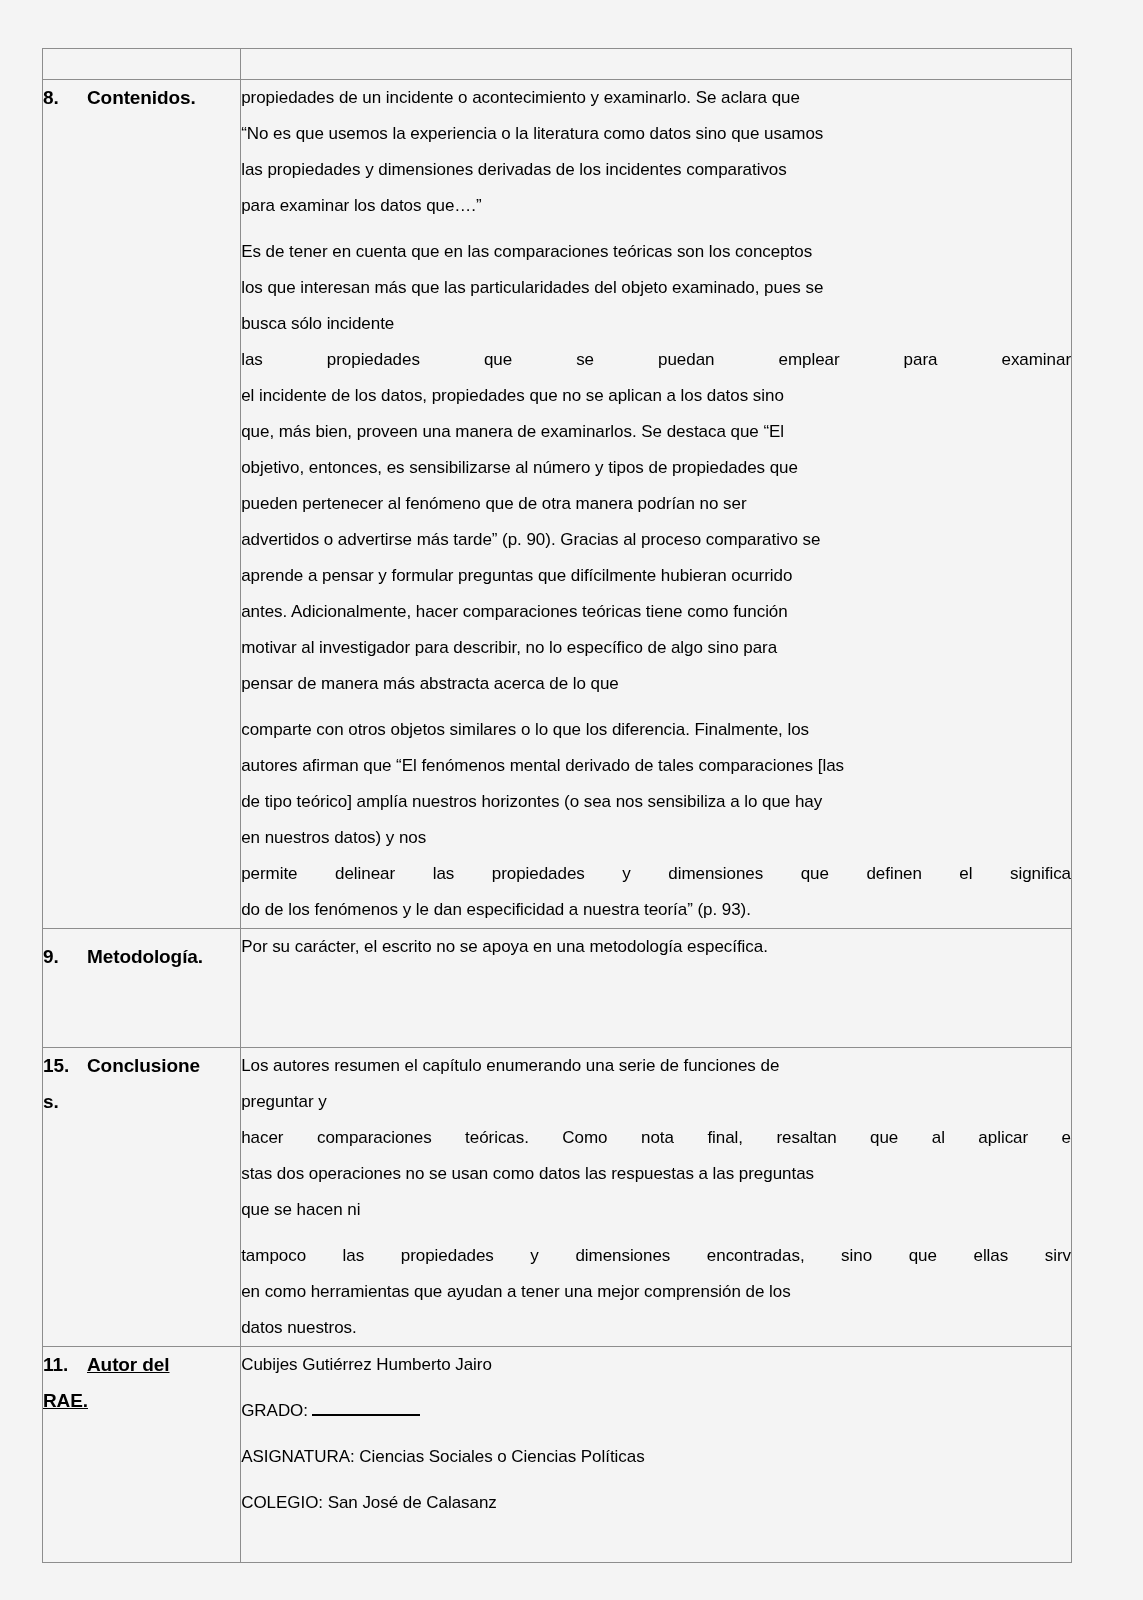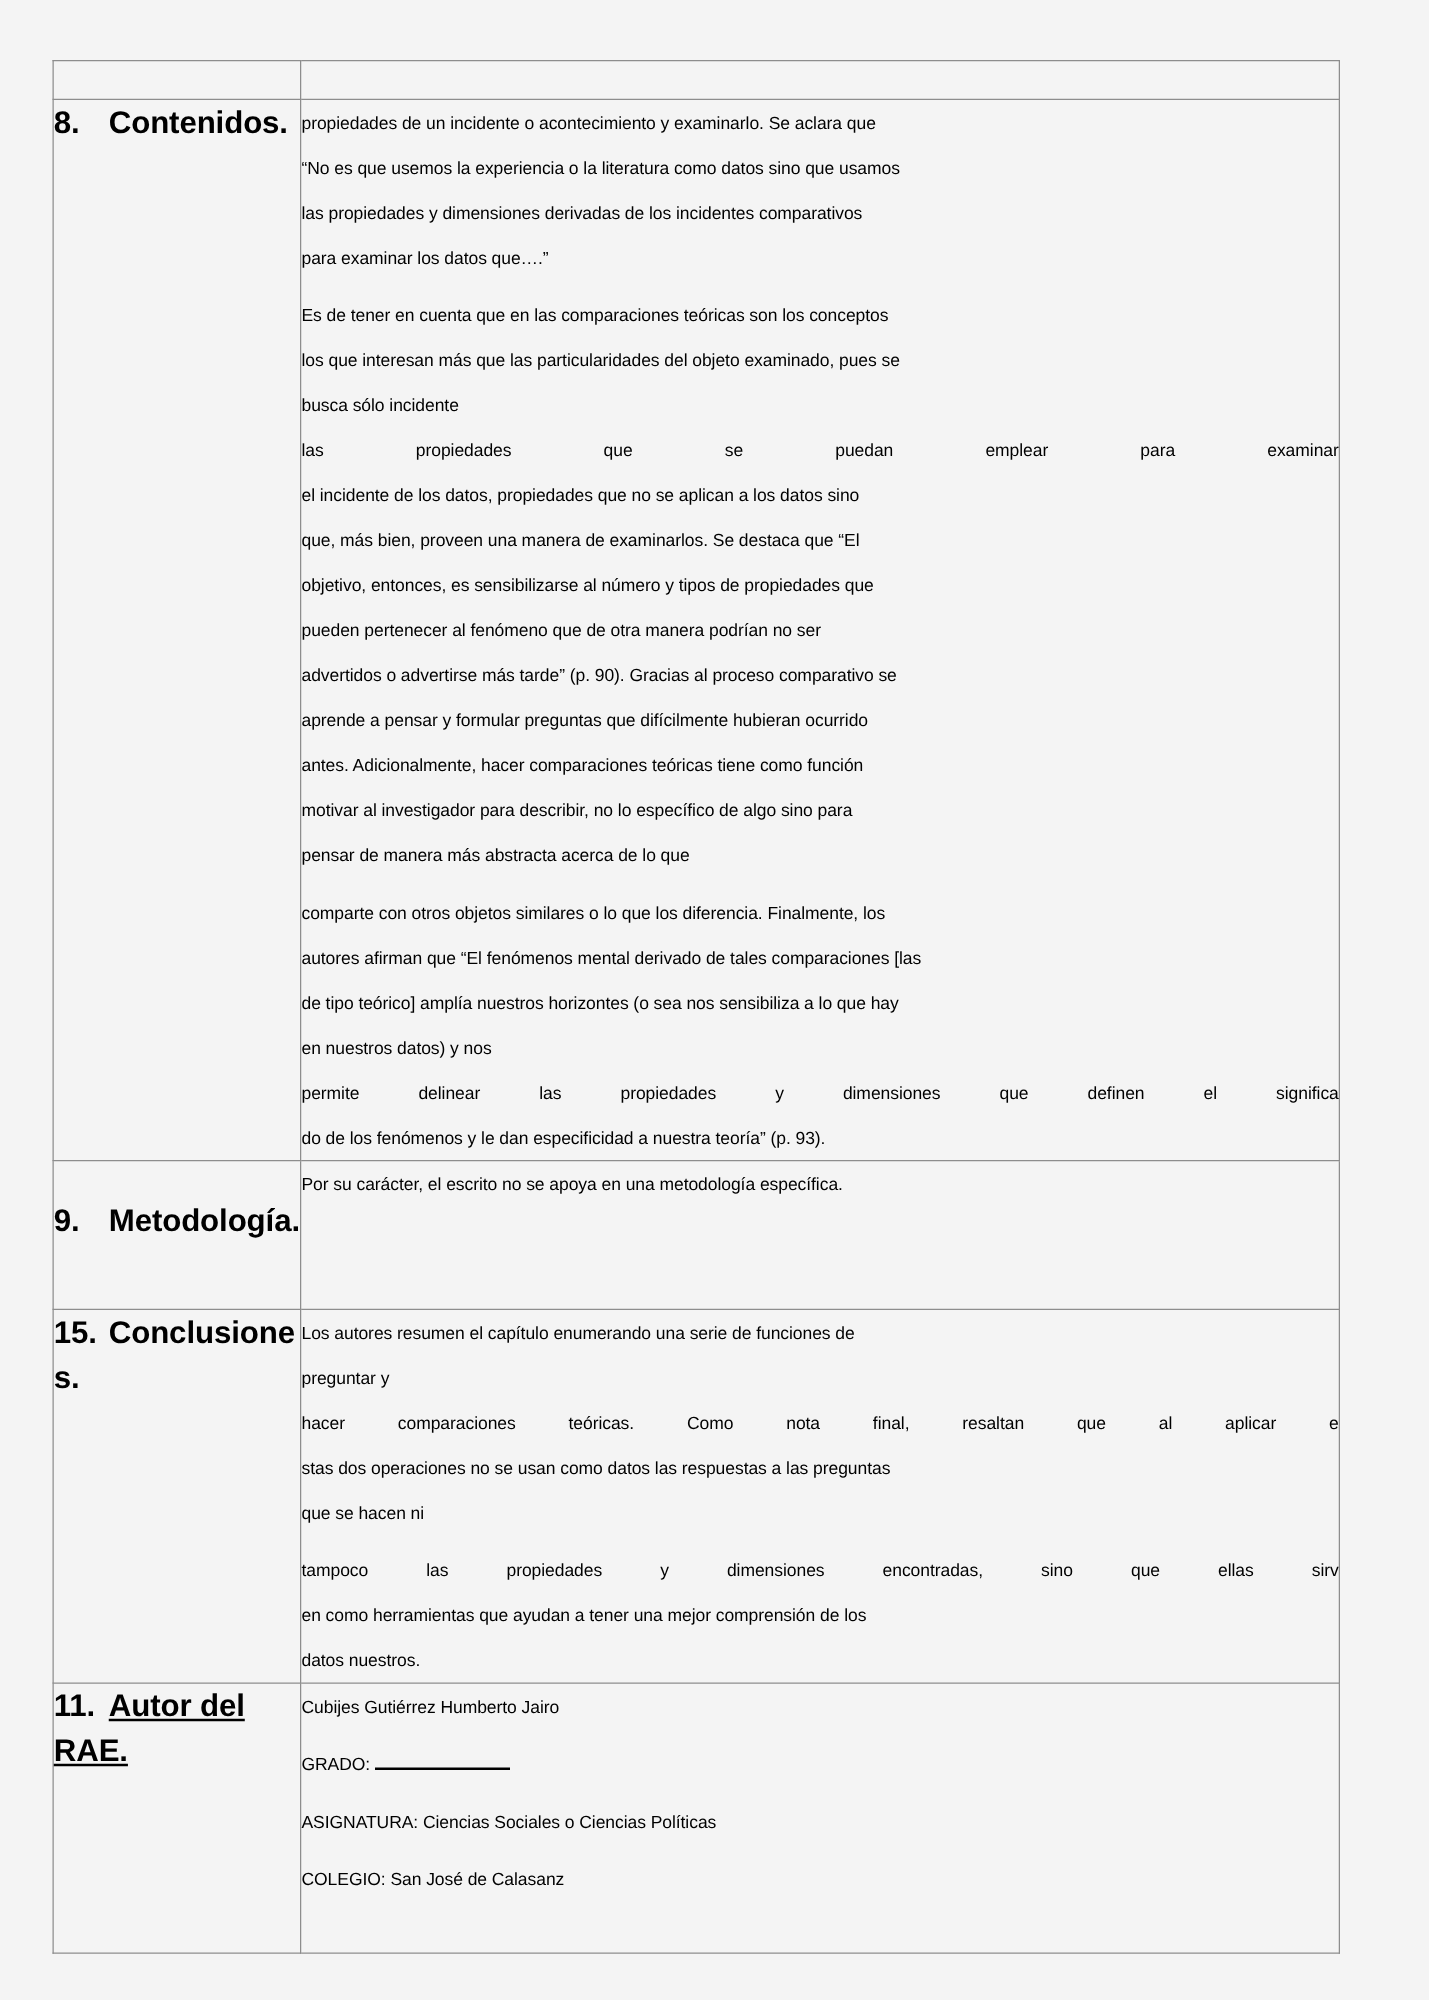--- a/index.html
+++ b/index.html
@@ -37,44 +37,44 @@
   col.label-col { width: 198px; }
   col.body-col  { width: 830px; }
 
   
   .spacer-row td { height: 30px; border-bottom: 1px solid #9a9a9a; }
 
   
   .label-cell {
     padding: 6px 8px 6px 4px;
     font-weight: bold;
-    font-size: 25px;
+    font-size: 19px;
     line-height: 36px;
     letter-spacing: -0.1px;
   }
   .label-cell .num {
     display: inline-block;
     min-width: 44px;
   }
   .label-cell.bottom-align {
     vertical-align: bottom;
-    padding-bottom: 52px;
+    padding-bottom: 72px;
   }
   .label-cell .lbl-text { white-space: normal; }
 
   
   .body-cell {
     padding: 8px 10px 8px 10px;
     font-size: 20.5px;
     line-height: 36px;
     letter-spacing: -0.05px;
   }
   .body-cell p {
     margin: 0 0 0 0;
-    font-size: 14px;
+    font-size: 17px;
     line-height: 36px;
   }
   .para-gap { height: 10px; }
 
   .underline-blank {
     display: inline-block;
     width: 108px;
     border-bottom: 2px solid #000;
     height: 16px;
     vertical-align: baseline;

